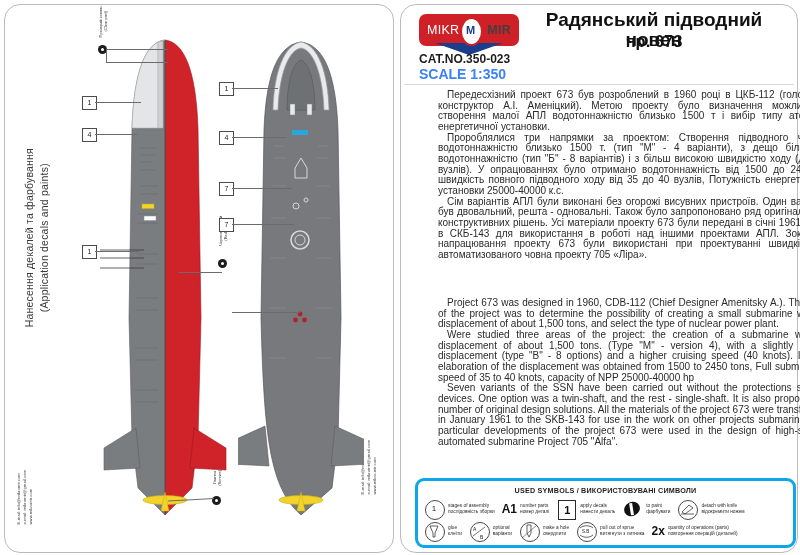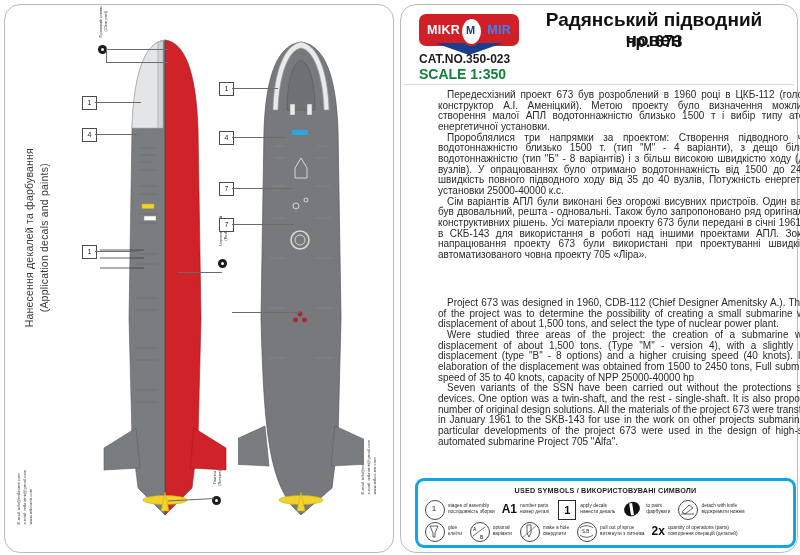--- a/index.html
+++ b/index.html
@@ -33,31 +33,31 @@
   .boxnum{position:absolute;width:13px;height:12px;border:1px solid #4b4b4b;background:#fff;
           font-size:7px;line-height:12px;text-align:center;color:#222;}
   .tinylabel{position:absolute;writing-mode:vertical-rl;transform:rotate(180deg);
              font-size:4px;line-height:5px;color:#333;white-space:nowrap;text-align:center;}
   .tinylabel span{display:block;}
 
   
   #logo{position:absolute;left:419px;top:14px;width:100px;height:54px;}
   #logo-plate{position:absolute;left:0;top:0;width:100px;height:32px;background:#d02027;
               border-radius:7px;}
-  #logo-text-left{position:absolute;left:8px;top:9px;font-size:12.5px;font-weight:bold;color:#fff;
+  #logo-text-left{position:absolute;left:8px;top:9px;font-size:12.5px;font-weight:normal;color:#fff;
                   letter-spacing:.3px;text-align:center;}
-  #logo-text-right{position:absolute;right:8px;top:9px;font-size:12.5px;font-weight:bold;color:#3b82f6;
+  #logo-text-right{position:absolute;right:8px;top:9px;font-size:12.5px;font-weight:bold;color:#404040;
                    letter-spacing:.3px;}
   #logo-disc{position:absolute;left:41px;top:3px;width:19px;height:25px;border-radius:50%;
              background:#fff;border:2px solid #d02027;}
   #logo-disc-inner{position:absolute;left:4px;top:5px;font-size:11px;font-weight:bold;color:#1a3e8c;}
   #logo-ribbon{position:absolute;left:16px;top:29px;width:68px;height:12px;background:#1a3e8c;
                clip-path:polygon(0 0,100% 0,50% 100%);}
   #cat-no{position:absolute;left:419px;top:52px;font-size:12px;font-weight:bold;color:#1c1c1c;}
-  #scale{position:absolute;left:419px;top:66px;font-size:14px;font-weight:bold;color:#15803d;}
+  #scale{position:absolute;left:419px;top:66px;font-size:14px;font-weight:bold;color:#3b82f6;}
 
   #title-ua{position:absolute;left:520px;top:10px;width:268px;text-align:center;
             font-size:19px;font-weight:bold;color:#111;line-height:20px;}
   #title-ua2{position:absolute;left:520px;top:32px;width:268px;text-align:center;
             font-size:16.5px;font-weight:bold;color:#111;}
   #title-en{position:absolute;left:512px;top:58px;width:284px;text-align:center;
             font-size:12.5px;font-weight:bold;color:#1c1c1c;}
 
   #hr-top{position:absolute;left:404px;top:84px;width:390px;height:1px;background:#d7d9dc;}
 

